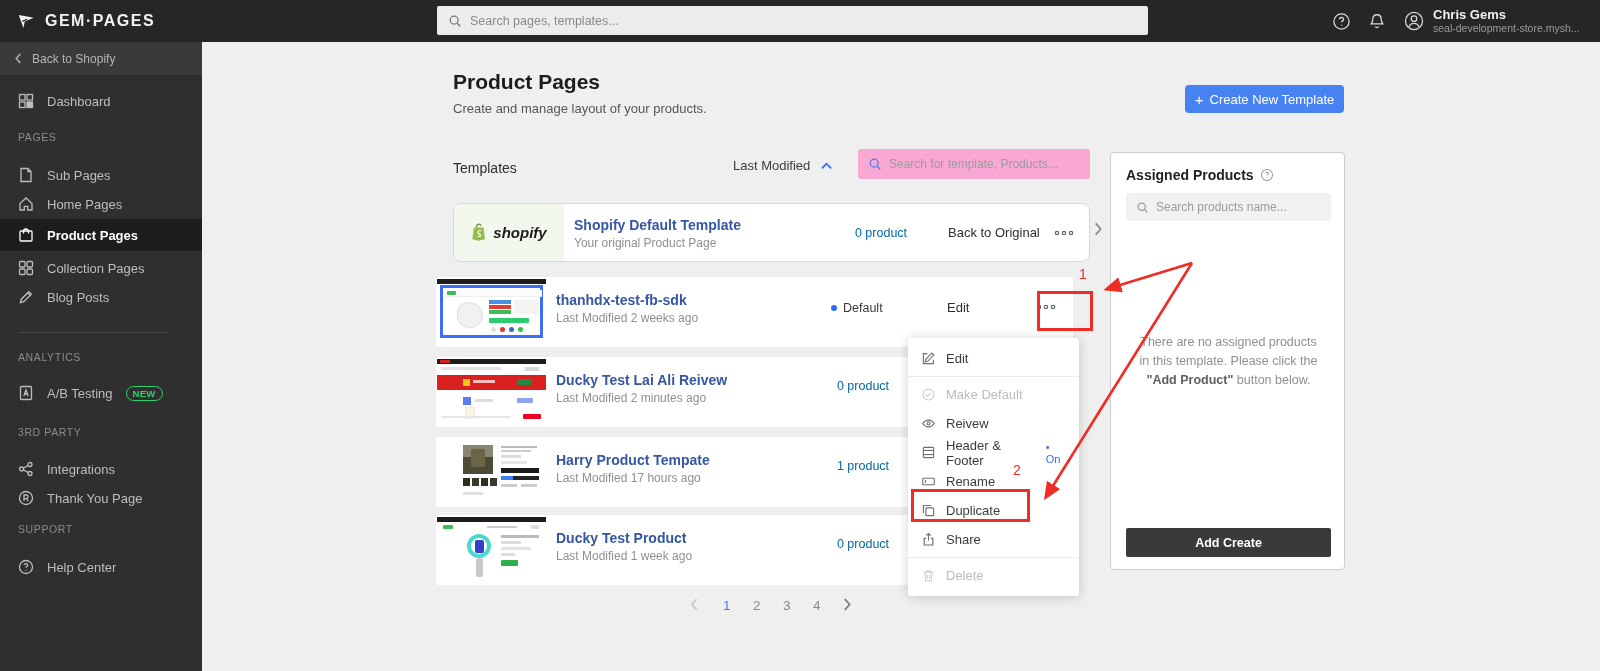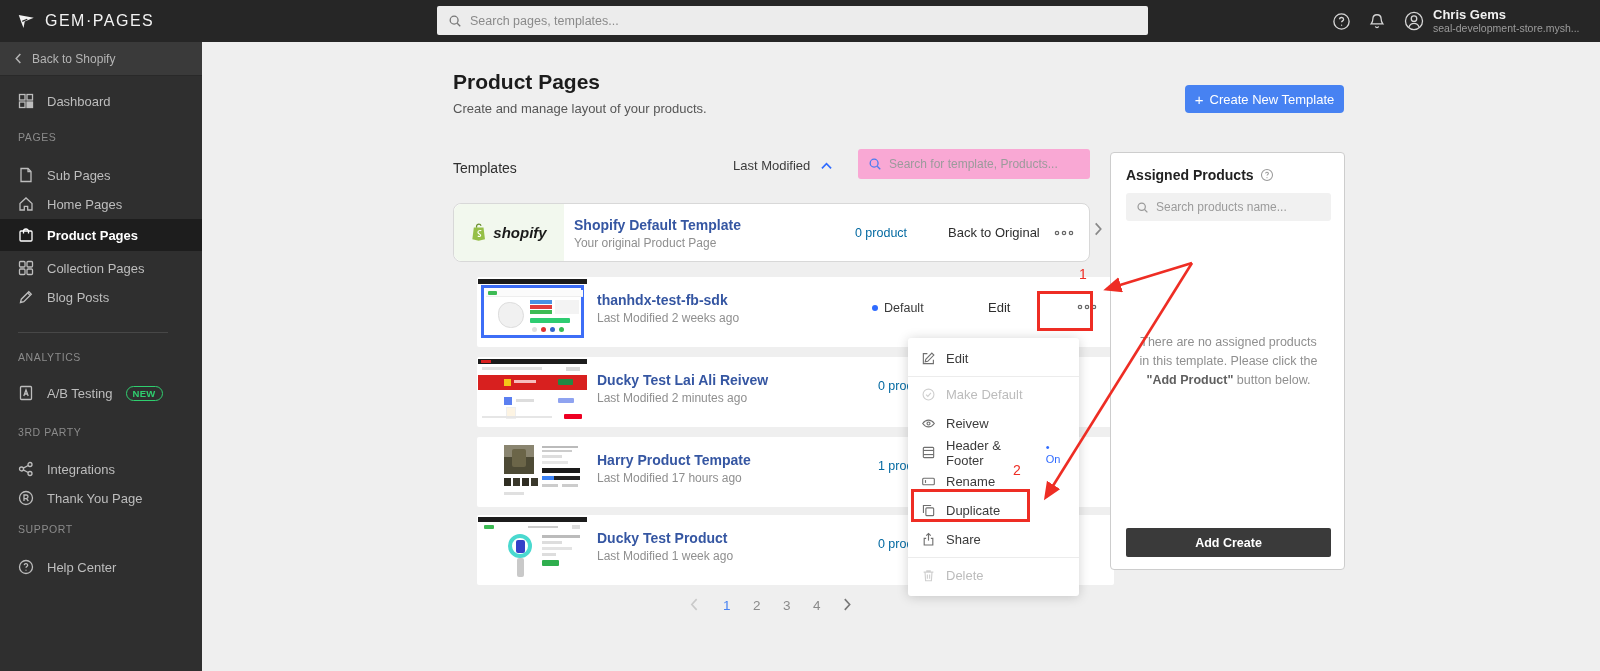--- a/index.html
+++ b/index.html
@@ -3,21 +3,21 @@
 <meta charset="utf-8">
 <style>
   * { box-sizing: border-box; margin: 0; padding: 0; }
   html,body { background:#efefef; }
   body { font-family:"Liberation Sans", sans-serif; }
   #app { position:relative; width:1600px; height:671px; overflow:hidden; background:#efefef; }
 
   
   .topbar { position:absolute; left:0; top:0; width:1600px; height:42px; background:#262626; z-index:50; }
   .logo-wrap { position:absolute; left:16px; top:0; height:42px; display:flex; align-items:center; gap:9px;
-               color:#f2f2f2; font-size:16px; font-weight:400; letter-spacing:1.5px; }
+               color:#f2f2f2; font-size:16px; font-weight:700; letter-spacing:1.5px; }
   .top-search { position:absolute; left:437px; top:6px; width:711px; height:29px; background:#ececec;
                 border-radius:2px; display:flex; align-items:center; gap:8px; padding:0 11px; }
   .top-search input { flex:1; border:none; outline:none; background:transparent; font-size:12.5px; color:#444;
                       font-family:"Liberation Sans", sans-serif; }
   .top-search input::placeholder { color:#8a8a8a; }
   .top-right { position:absolute; left:1332px; top:0; height:42px; display:flex; align-items:center; gap:17px;
                color:#e8e8e8; white-space:nowrap; }
   .user-chip { display:flex; align-items:center; gap:8px; }
   .user-meta { line-height:1.15; }
   .user-name { font-size:13px; font-weight:700; color:#f1f1f1; }
@@ -63,21 +63,21 @@
   .shopify-word { font-size:15px; font-weight:700; color:#1a1a1a;font-style:italic; }
   .row-title { position:absolute; left:120px; top:13px; font-size:14px; font-weight:600; color:#3556a2; cursor:pointer; }
   .row-sub { position:absolute; left:120px; top:32px; font-size:12px; color:#8f8f8f; }
   .row-products { position:absolute; left:372px; top:22px; width:110px; text-align:center; font-size:12.5px; color:#0369a1; }
   .row-action { position:absolute; font-size:13px; color:#2e2e2e; cursor:pointer; }
   .kebab-btn { position:absolute; width:36px; height:24px; display:flex; align-items:center; justify-content:center;
                cursor:pointer; }
   .expand-chevron { position:absolute; left:1094px; top:222px; z-index:6; cursor:pointer; }
 
   
-  .trow { position:absolute; left:477px; width:637px; height:70px; background:#fff; border-radius:2px; z-index:4; }
+  .trow { position:absolute; left:436px; width:637px; height:70px; background:#fff; border-radius:2px; z-index:4; }
   .trow .row-title { top:15px; }
   .trow .row-sub { top:34px; }
   .thumb { position:absolute; left:1px; top:2px; width:109px; height:62px; background:#fff; overflow:hidden; cursor:pointer; }
   .badge-wrap { position:absolute; left:395px; top:24px; display:flex; align-items:center; gap:6px; }
   .badge-dot { width:6px; height:6px; border-radius:50%; background:#2f6bff; }
   .badge-label { font-size:12.5px; color:#3a3a3a; }
 
   
   .t1-frame { position:absolute; left:3px; top:6px; right:3px; bottom:3px; border:3px solid #3d6ef7; background:#fff; }
   .bar { position:absolute; }

